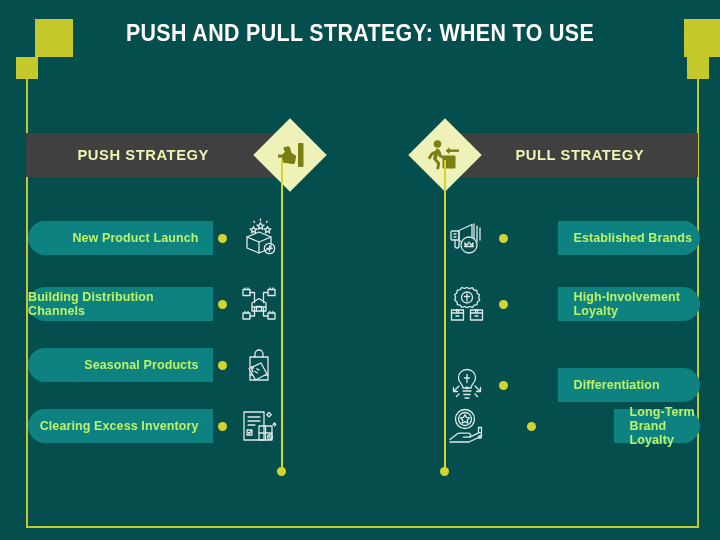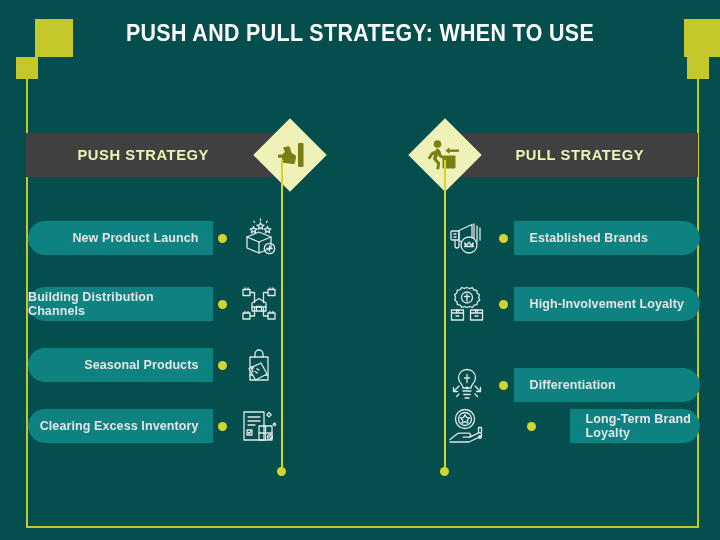--- a/index.html
+++ b/index.html
@@ -80,29 +80,29 @@
 
   
   .row {
     position:absolute; height:34px; display:flex; align-items:center;
   }
   .row-left  { left:28px;  width:254px; flex-direction:row; }
   .row-right { left:444px; width:256px; flex-direction:row; }
 
   .pill {
     height:34px; background:#0d8280; display:flex; align-items:center;
-    color:#e5e5e5; font-size:12.5px; font-weight:bold; letter-spacing:.1px;
+    color:#bef264; font-size:12.5px; font-weight:bold; letter-spacing:.1px;
   }
   .pill-left {
     width:218px; border-radius:17px 0 0 17px;
     justify-content:flex-end; padding-right:14px;
   }
   .pill-right {
     width:220px; border-radius:0 17px 17px 0;
-    justify-content:flex-start; padding-left:16px;
+    justify-content:flex-start; padding-left:16px;margin-left:44px;
   }
 
   .dot {
     width:9px; height:9px; border-radius:50%; background:#d2d52e; flex:0 0 auto;
   }
   .dot-l { margin-left:5.5px; }
   .dot-r { margin-right:5.5px; }
 
   .ico {
     width:46px; height:46px; flex:0 0 auto;

